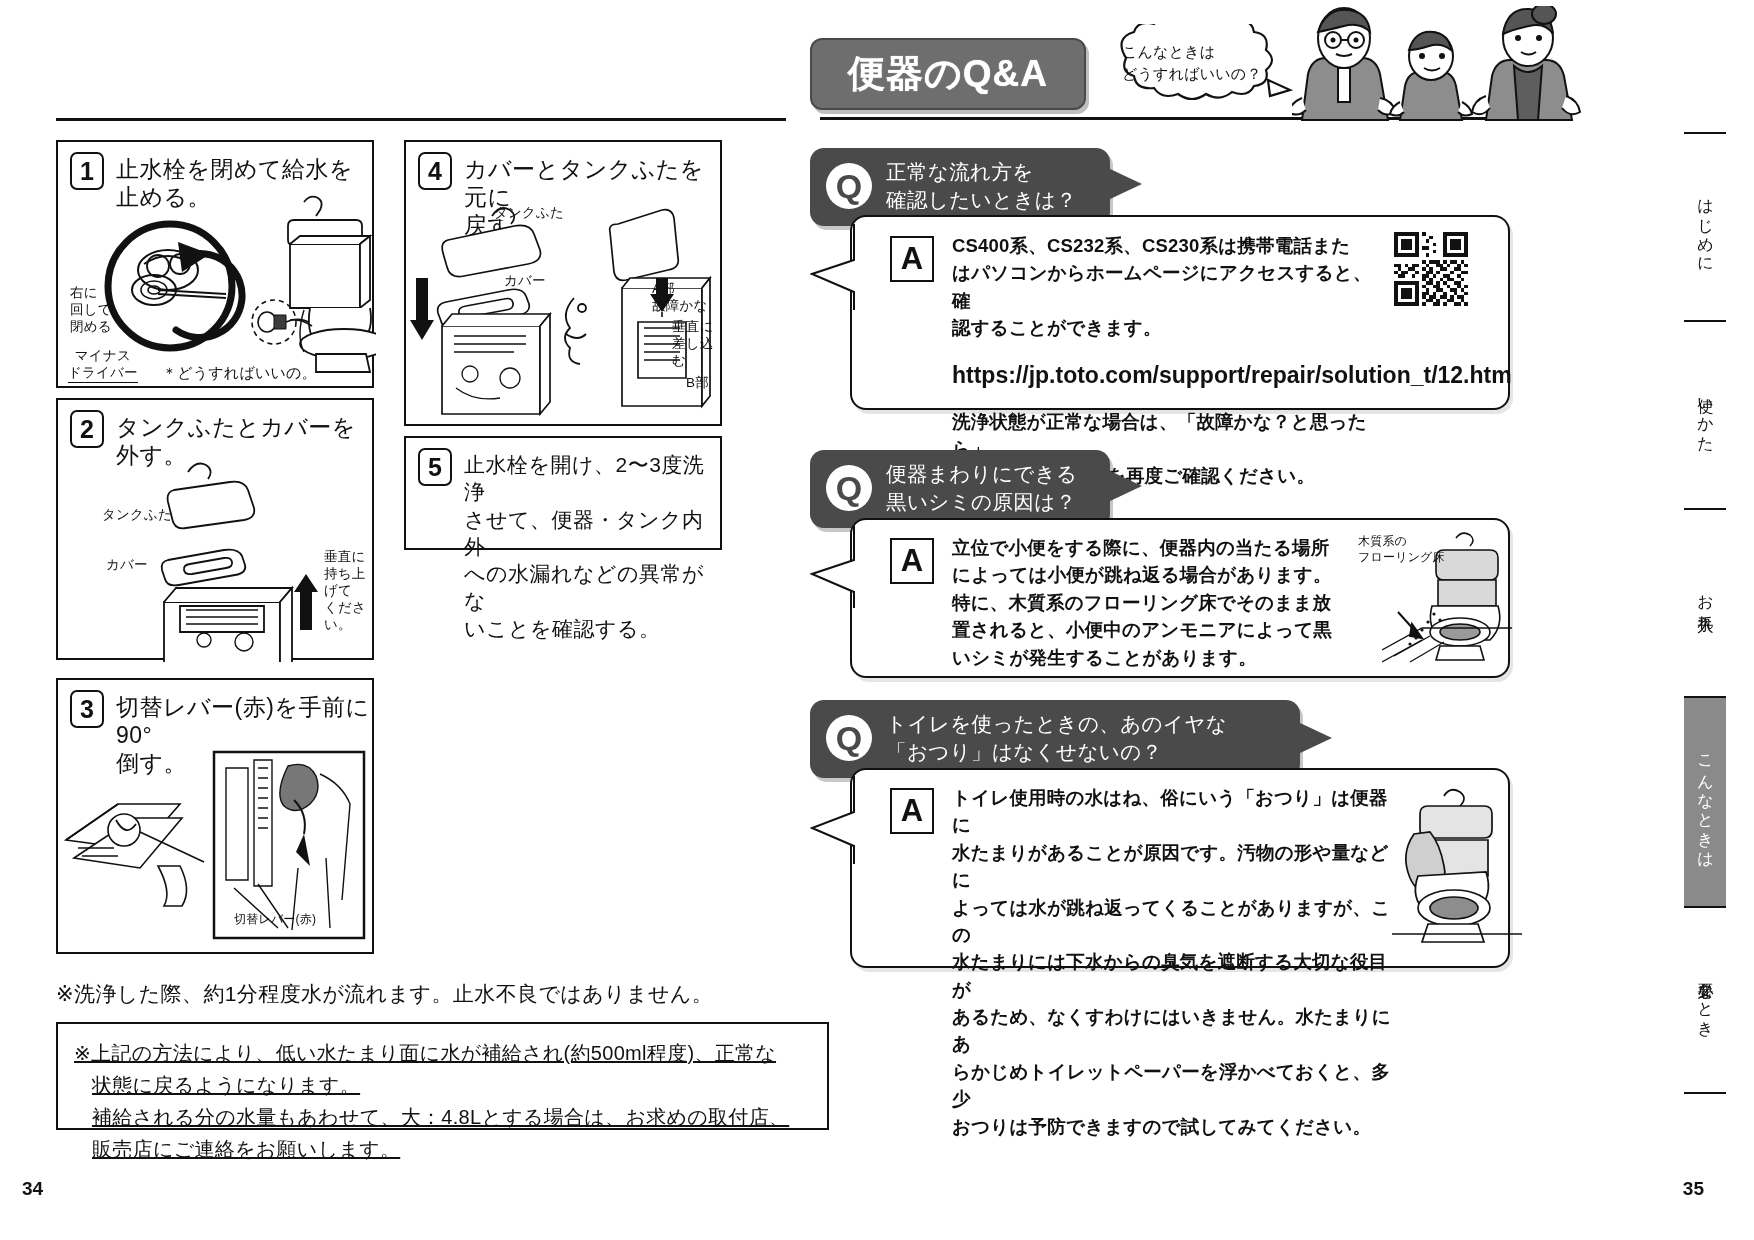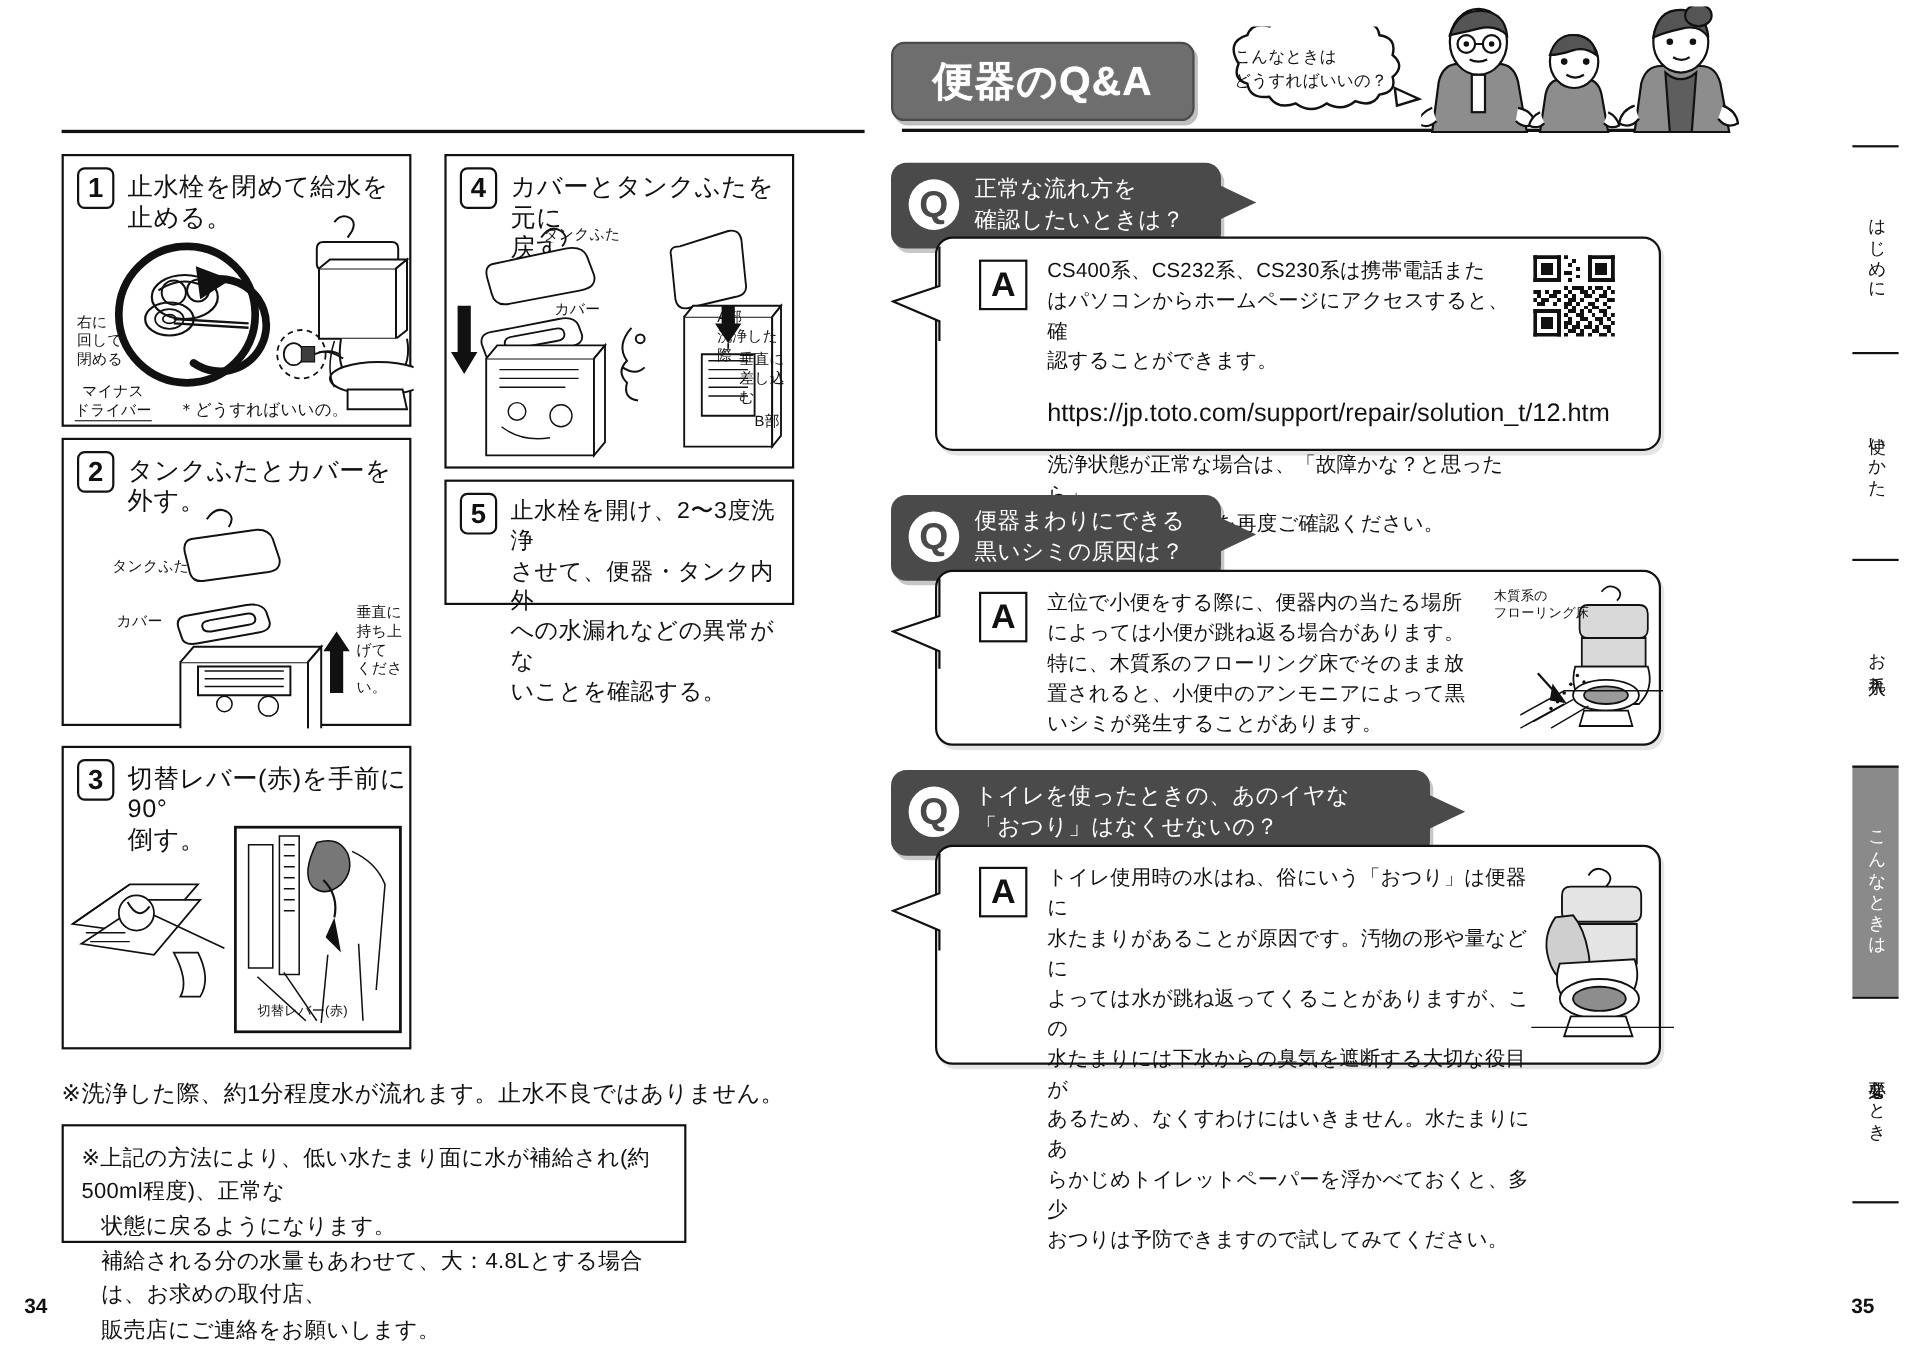--- a/index.html
+++ b/index.html
@@ -85,21 +85,21 @@
   .apanel{
     position:absolute;border:2px solid #111;border-radius:16px;
     box-sizing:border-box;background:#fff;
     box-shadow:3px 4px 0 rgba(0,0,0,.10);
   }
   .abox{
     position:absolute;width:44px;height:46px;border:2px solid #111;
     display:flex;align-items:center;justify-content:center;
     font-size:31px;font-weight:bold;box-sizing:border-box;
   }
-  .atxt{position:absolute;font-size:18.5px;line-height:1.48;letter-spacing:.2px;}
+  .atxt{position:absolute;font-size:18.5px;line-height:1.48;letter-spacing:.2px;font-weight:bold;}
   .atxt p{margin:0;}
   .atxt p.gap{margin-top:16px;}
   .url{font-size:23px;letter-spacing:0;}
   .a-tail{position:absolute;}
 
   
   .tabs{position:absolute;right:0;top:132px;width:42px;}
   .tab{
     width:42px;box-sizing:border-box;border-top:2px solid #111;
     display:flex;align-items:center;justify-content:center;
@@ -313,21 +313,21 @@
       </g>
       <g fill="#111">
           <polygon points="250,76 262,76 262,92 268,92 256,110 244,92 250,92"></polygon>
         </g>
     </svg>
 
     <div class="lbl" style="left:88px;top:62px;">タンクふた</div>
     <div class="lbl" style="left:98px;top:130px;">カバー</div>
     <div class="lbl" style="left:246px;top:138px;">
       <span>A部</span><br>
-      <span>洗浄した際</span>
+      <span>故障かな</span>
     </div>
     <div class="lbl" style="left:266px;top:176px;">
       <span>垂直に</span><br>
       <span>差し込</span><br>
       <span>む</span>
     </div>
     <div class="lbl" style="left:280px;top:232px;">B部</div>
   </div>
 
   <div class="step-box" style="left:404px;top:436px;width:318px;height:114px;">
@@ -335,21 +335,21 @@
       <div class="step-num">5</div>
       <div class="step-title" style="white-space:pre-line;font-size:21px;line-height:1.3;">止水栓を開け、2〜3度洗浄
 させて、便器・タンク内外
 への水漏れなどの異常がな
 いことを確認する。</div>
     </div>
   </div>
 
   <div class="note-line" style="left:56px;top:980px;width:720px;">※洗浄した際、約1分程度水が流れます。止水不良ではありません。</div>
 
-  <div class="warn-box" style="left:56px;top:1022px;width:568px;height:108px;">
+  <div class="warn-box" style="left:56px;top:1022px;width:773px;height:108px;text-decoration:underline;">
     <p>※上記の方法により、低い水たまり面に水が補給され(約500ml程度)、正常な</p>
     <p style="padding-left:18px;">状態に戻るようになります。</p>
     <p style="padding-left:18px;">補給される分の水量もあわせて、大：4.8Lとする場合は、お求めの取付店、</p>
     <p style="padding-left:18px;">販売店にご連絡をお願いします。</p>
   </div>
 
   <div class="pgnum" style="left:22px;top:1178px;">34</div>
 </div>
 
 <div class="right">

